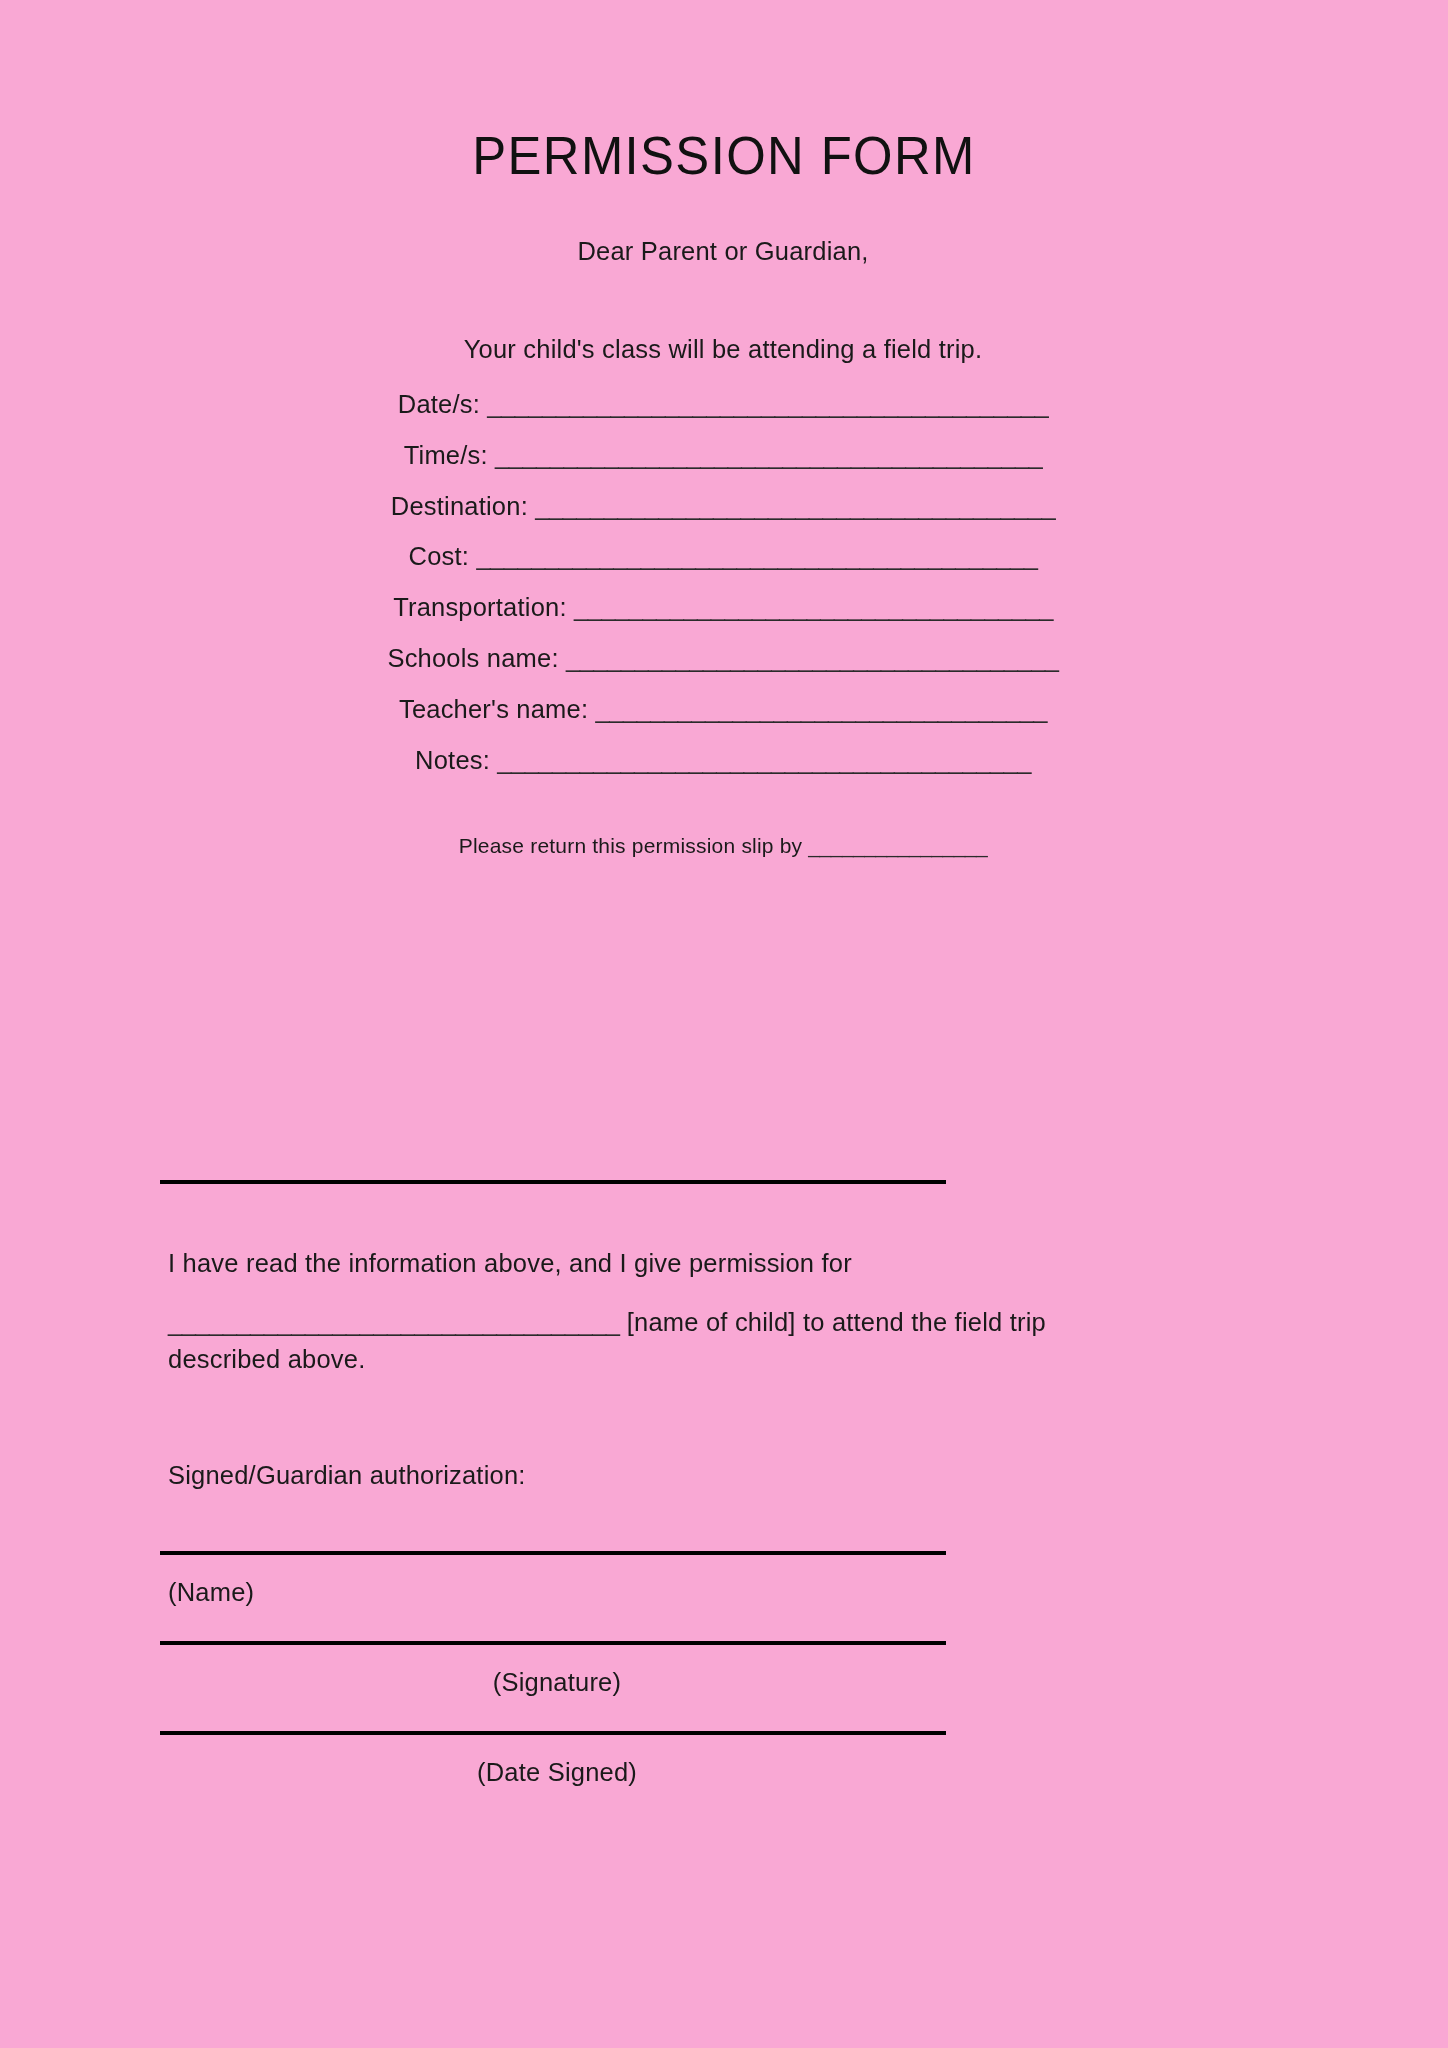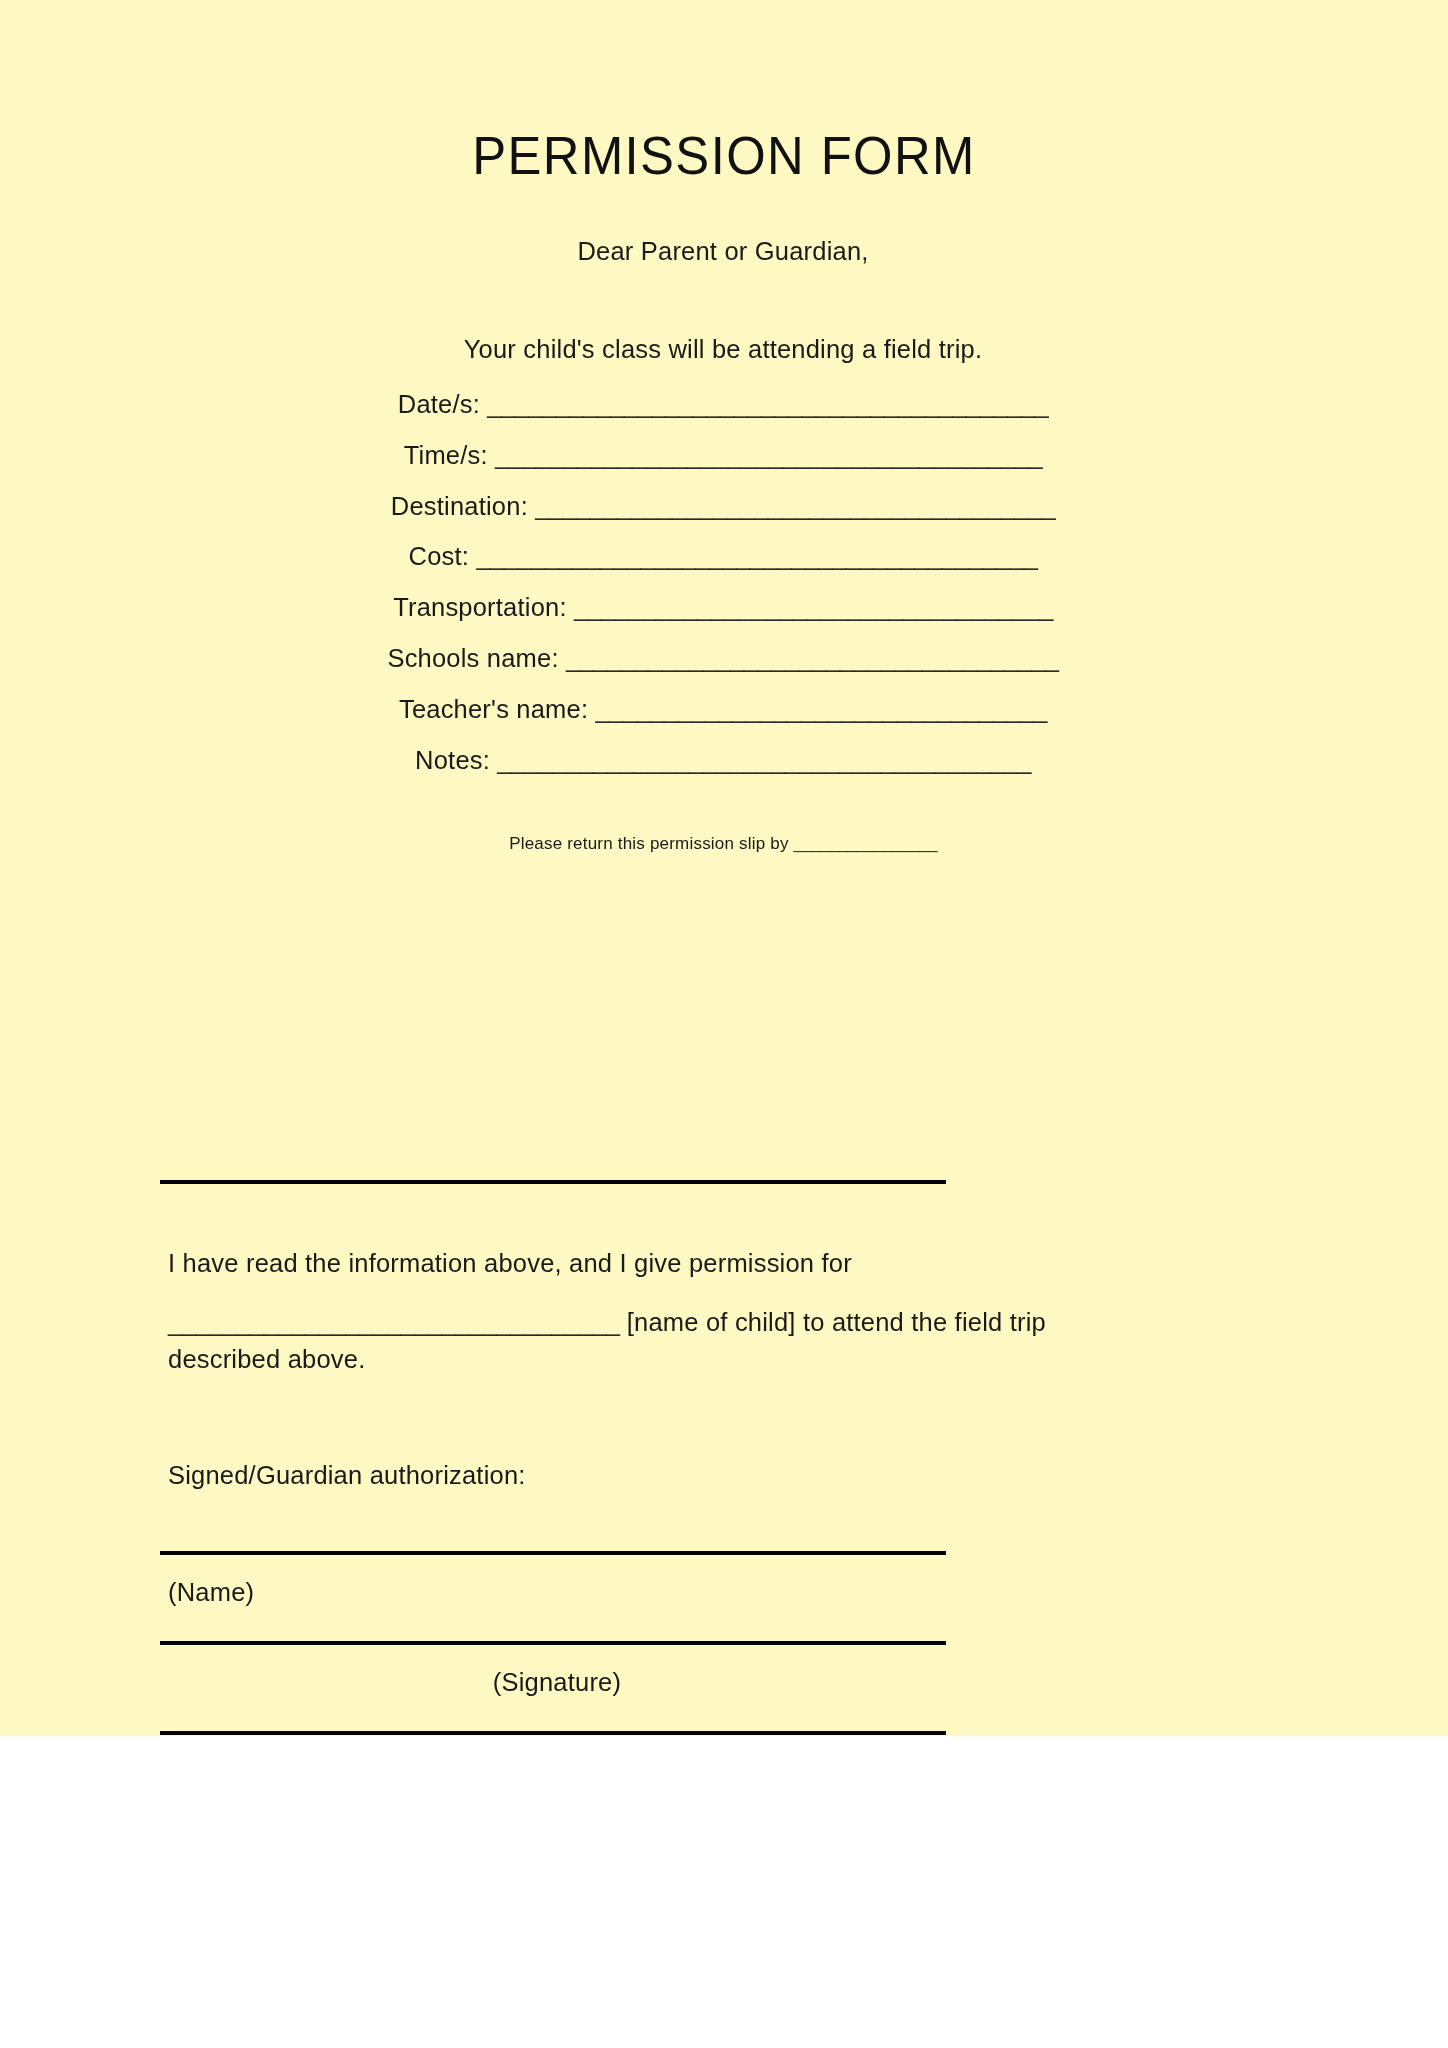--- a/index.html
+++ b/index.html
@@ -8,22 +8,22 @@
     padding: 0;
     background: #ffffff;
   }
   body {
     font-family: "Liberation Sans", sans-serif;
     color: #1a1a1a;
   }
   .page {
     position: relative;
     width: 1448px;
-    height: 1736px;
-    background: #fef9c3;
+    height: 2048px;
+    background: #f9a8d4;
     overflow: hidden;
     box-sizing: border-box;
   }
 
   
   .doc-title {
     position: absolute;
     left: 0;
     top: 128px;
     width: 1448px;
@@ -86,21 +86,21 @@
     font-weight: 300;
   }
   .field-rule {
     font-weight: 300;
     letter-spacing: -0.5px;
     color: #2b2b2b;
   }
 
   
   .return-line {
-    font-size: 17px;
+    font-size: 21px;
     font-weight: 300;
     letter-spacing: 0.2px;
     line-height: 1.25;
     color: #1a1a1a;
     margin: 56px 0 0 0;
     white-space: nowrap;
   }
   .return-line .field-rule {
     letter-spacing: -0.5px;
   }

